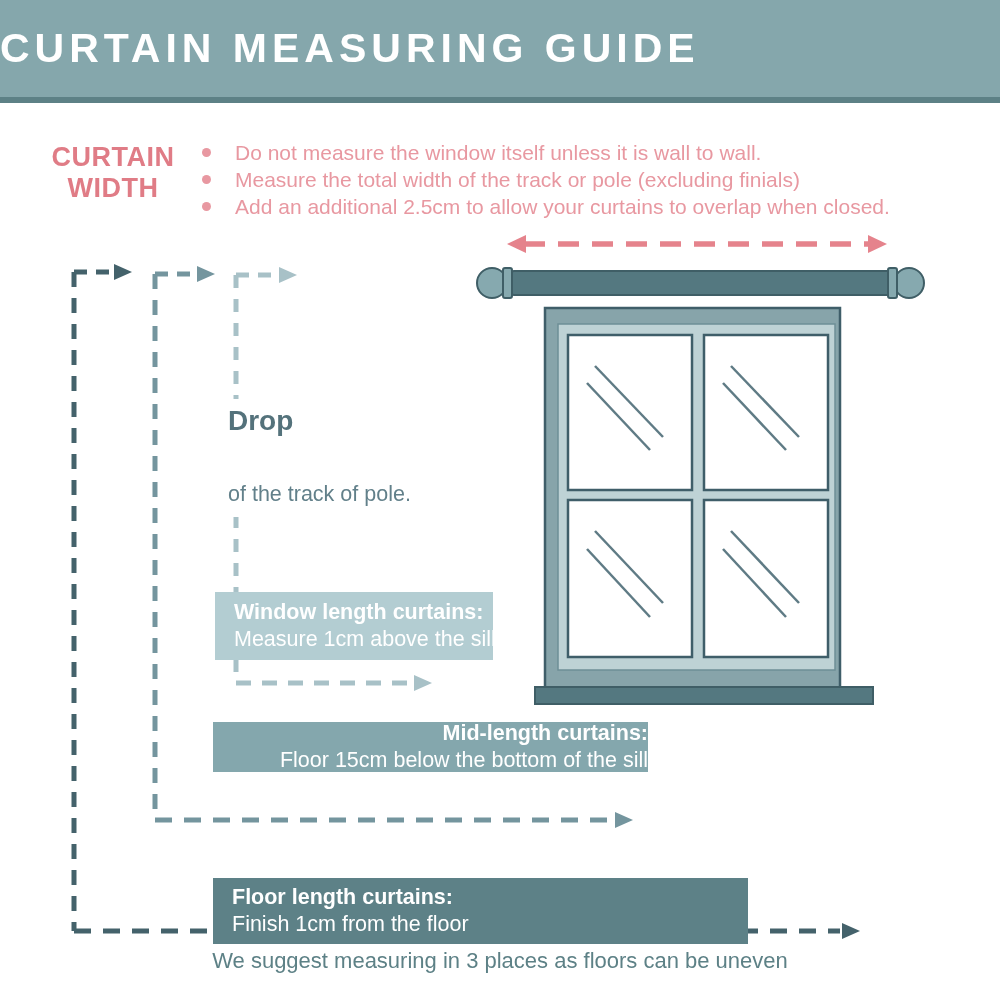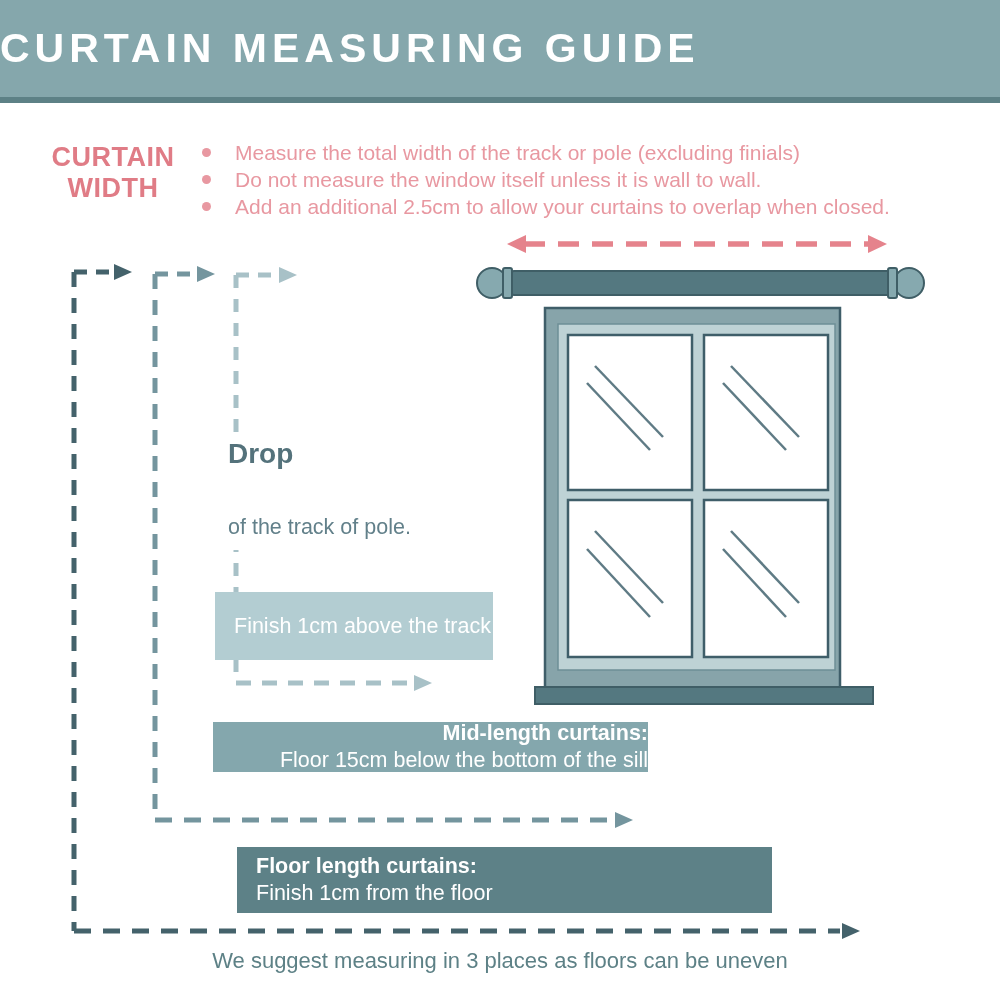--- a/index.html
+++ b/index.html
@@ -37,37 +37,37 @@
   .bullets li {
     display:flex; align-items:flex-start; height:27px;
     color:var(--pink); font-size:21px; white-space:nowrap;
   }
   .dot {
     width:9px; height:9px; border-radius:50%; background:var(--pink);
     margin:7px 24px 0 6px; flex:none;
   }
   .drop-block {
     position:absolute; left:212px; top:399px; width:240px; z-index:2;
-    background:var(--background); padding:6px 0 10px 16px;margin-top:33px;
+    background:var(--background); padding:6px 0 10px 16px;
   }
   .drop-block h2 {
     margin:0 0 18px 0; font-size:28px; color:var(--teal-dark-text);
   }
   .drop-block p {
     margin:0; font-size:21.5px; line-height:26px; color:var(--teal-body-text);
   }
   .len-box {
     position:absolute; z-index:2; color:var(--box-text); padding-left:19px;
     display:flex; flex-direction:column; justify-content:center;
   }
   .len-box .box-title { font-weight:bold; font-size:21.5px; line-height:27px; white-space:nowrap; }
   .len-box .box-sub   { font-size:21.5px; line-height:27px; white-space:nowrap; }
   .box1 { left:215px; top:592px; width:259px; height:68px; background:var(--box-window-bg); }
   .box2 { left:213px; top:722px; width:416px; height:50px; background:var(--box-mid-bg);align-items:flex-end; }
-  .box3 { left:213px; top:847px; width:516px; height:66px; background:var(--box-floor-bg);margin-left:24px; }
+  .box3 { left:213px; top:878px; width:516px; height:66px; background:var(--box-floor-bg); }
   .footer-note {
     position:absolute; left:0; top:948px; width:1000px; z-index:2;
     text-align:center; font-size:22px; color:var(--footer-text);
   }
 
   
   .pink-dash   { stroke:var(--pink-arrow); stroke-width:5.5; stroke-dasharray:21 13; fill:none; }
   .head-pink   { fill:var(--pink-arrow); }
   .dash-dark   { stroke:var(--dash-dark);  stroke-width:5; fill:none; }
   .dash-mid    { stroke:var(--dash-mid);   stroke-width:5; fill:none; }
@@ -155,40 +155,41 @@
   </svg>
 
   <div class="width-label">
     <div>CURTAIN</div>
     <div>WIDTH</div>
   </div>
 
   <ul class="bullets">
     <li>
       <span class="dot"></span>
-      <span>Measure the total width of the track or pole (excluding finials)</span>
+      <span>Do not measure the window itself unless it is wall to wall.</span>
     </li>
     <li>
       <span class="dot"></span>
-      <span>Do not measure the window itself unless it is wall to wall.</span>
+      <span>Measure the total width of the track or pole (excluding finials)</span>
     </li>
     <li>
       <span class="dot"></span>
       <span>Add an additional 2.5cm to allow your curtains to overlap when closed.</span>
     </li>
   </ul>
 
   <div class="drop-block">
     <h2>Drop</h2>
     <p><br>
     <span>of the track of pole.</span></p>
   </div>
 
   <div class="len-box box1">
-    <div class="box-sub">Finish 1cm above the track</div>
+    <div class="box-title">Window length curtains:</div>
+    <div class="box-sub">Measure 1cm above the sill</div>
   </div>
 
   <div class="len-box box2">
     <div class="box-title">Mid-length curtains:</div>
     <div class="box-sub">Floor 15cm below the bottom of the sill</div>
   </div>
 
   <div class="len-box box3">
     <div class="box-title">Floor length curtains:</div>
     <div class="box-sub">Finish 1cm from the floor</div>

